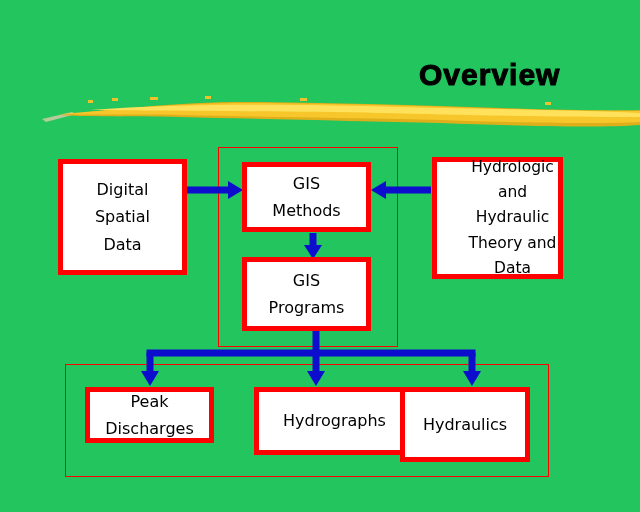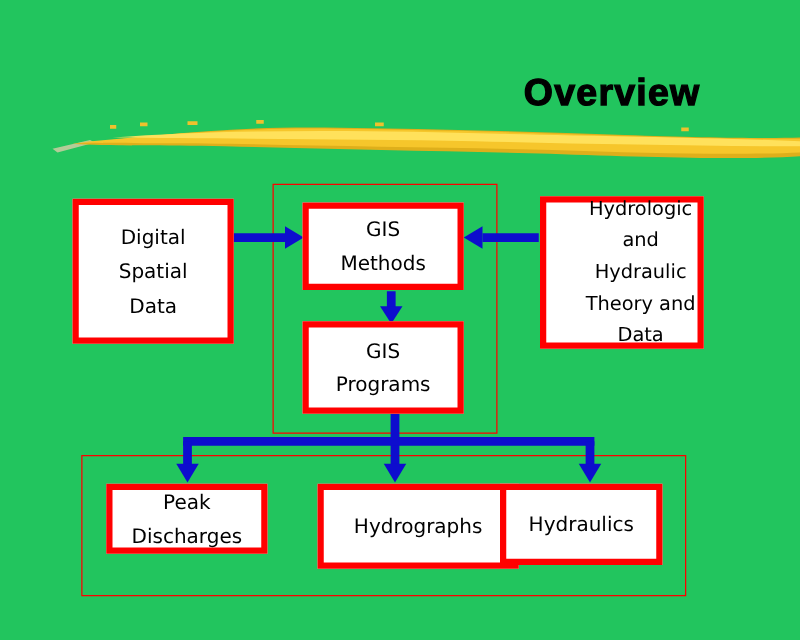--- a/index.html
+++ b/index.html
@@ -30,21 +30,21 @@
     white-space:pre-line;font-size:16px;line-height:1.7;
     font-family:"DejaVu Sans",sans-serif;
   }
   .lh-tight .label{line-height:1.62;font-size:15.5px;}
   #box-digital{left:58px;top:159px;width:129px;height:116px;}
   #box-gis-methods{left:242px;top:162px;width:129px;height:70px;}
   #box-gis-programs{left:242px;top:257px;width:129px;height:74px;}
   #box-hydro-theory{left:432px;top:157px;width:131px;height:122px;padding-left:30px;}
   #box-peak{left:85px;top:387px;width:129px;height:56px;}
   #box-hydrographs{left:238px;top:387px;width:161px;height:68px;margin-left:16px;}
-  #box-hydraulics{left:400px;top:387px;width:130px;height:65px;}
+  #box-hydraulics{left:400px;top:387px;width:130px;height:75px;}
   #outline-gis{left:218px;top:147px;width:180px;height:200px;}
   #outline-results{left:65px;top:364px;width:484px;height:113px;}
 </style>
 </head>
 <body>
 
 <div class="slide">
 
   <div class="title">Overview</div>
 

